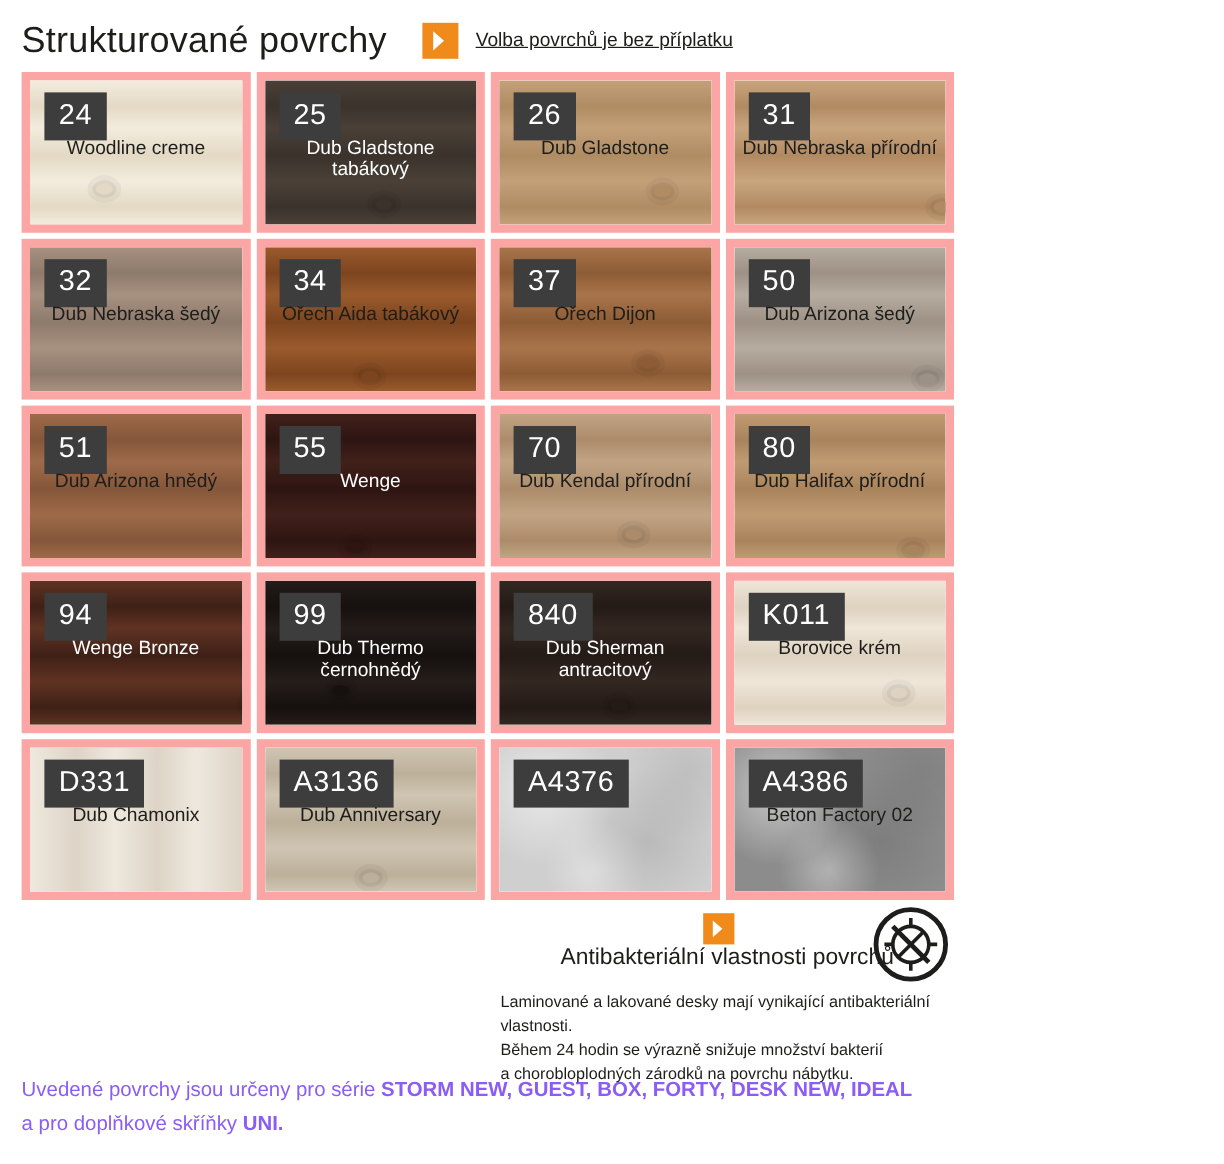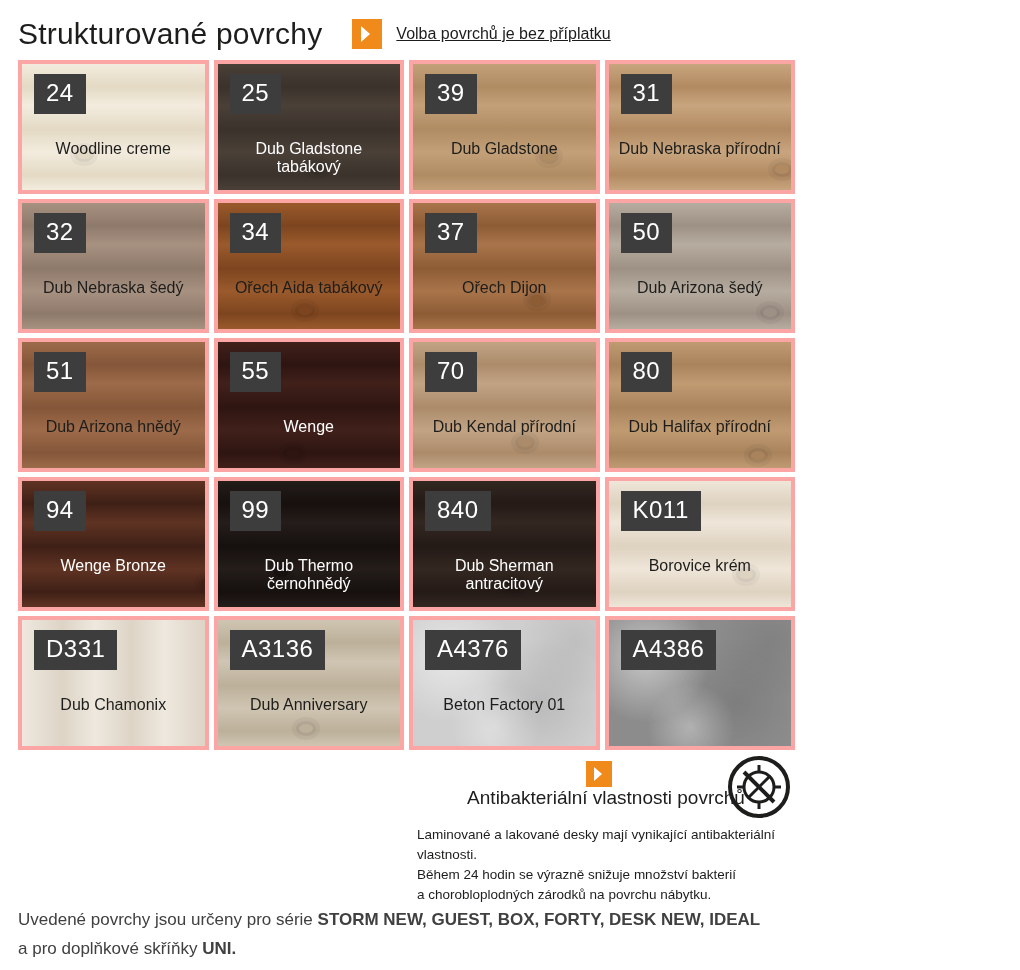--- a/index.html
+++ b/index.html
@@ -69,41 +69,41 @@
     position: relative;
     margin: 0 18px;
     display: grid;
     grid-template-columns: repeat(4, 1fr);
     grid-auto-rows: 134px;
     gap: 5px;
   }
   .swatch {
     position: relative;
     overflow: hidden;
-    border: 4px solid #fca5a5;
+    border: 7px solid #fca5a5;
   }
   .swatch .tex {
     position: absolute;
     inset: 0;
   }
   .code {
     position: absolute;
     left: 12px; top: 10px;
     background: #3d3d3d;
     color: #ffffff;
     font-size: 24px;
     line-height: 1;
     padding: 7px 12px 9px 12px;
     letter-spacing: 0.5px;
     z-index: 3;
   }
   .name {
     position: absolute;
     left: 0; right: 0;
-    top: 76px;
+    top: 48px;
     text-align: center;
     font-size: 16px;
     color: #1d1d1b;
     z-index: 3;
     padding: 0 6px;
   }
   .name.on-dark { color: #ffffff; }
 
   
   .anti {
@@ -130,24 +130,24 @@
     max-width: 460px;
   }
   .anti-icon {
     position: absolute;
     right: 4px; top: 0px;
     width: 64px; height: 64px;
   }
 
   
   .footer {
-    margin: 18px 18px 0 18px;
+    margin: 6px 18px 0 18px;
     font-size: 17px;
     line-height: 1.55;
-    color: #404040;
+    color: #8b5cf6;
   }
   .footer .b { font-weight: 700; }
   .footer p { margin: 0 0 3px 0; }
 
   
   .grain-h {
     background-image:
       repeating-linear-gradient(0deg,
         rgba(0,0,0,0.055) 0px, rgba(0,0,0,0.055) 1px,
         rgba(255,255,255,0.035) 1px, rgba(255,255,255,0.035) 3px,
@@ -197,21 +197,21 @@
       </div>
       <div class="swatch">
         <div class="tex grain-h" style="background-image: linear-gradient(180deg,#4a4038 0%,#3a322b 18%,#4a4038 33%,#3a322b 52%,#4a4038 70%,#3a322b 88%,#4a4038 100%);"></div>
         <div class="knot" style="left:92px; top:99px; width:14px; height:9px; background:#3a322b;"></div>
         <div class="code">25</div>
         <div class="name on-dark">Dub Gladstone tabákový</div>
       </div>
       <div class="swatch">
         <div class="tex grain-h" style="background-image: linear-gradient(180deg,#c4a079 0%,#b08c63 18%,#c4a079 33%,#b08c63 52%,#c4a079 70%,#b08c63 88%,#c4a079 100%);"></div>
         <div class="knot" style="left:129px; top:88px; width:14px; height:9px; background:#b08c63;"></div>
-        <div class="code">39</div>
+        <div class="code">26</div>
         <div class="name">Dub Gladstone</div>
       </div>
       <div class="swatch">
         <div class="tex grain-h" style="background-image: linear-gradient(180deg,#c8a57e 0%,#b28a62 18%,#c8a57e 33%,#b28a62 52%,#c8a57e 70%,#b28a62 88%,#c8a57e 100%);"></div>
         <div class="knot" style="left:166px; top:101px; width:14px; height:9px; background:#b28a62;"></div>
         <div class="code">31</div>
         <div class="name">Dub Nebraska přírodní</div>
       </div>
       <div class="swatch">
         <div class="tex grain-h" style="background-image: linear-gradient(180deg,#a79181 0%,#8e7a6b 18%,#a79181 33%,#8e7a6b 52%,#a79181 70%,#8e7a6b 88%,#a79181 100%);"></div>
@@ -293,25 +293,25 @@
       </div>
       <div class="swatch">
         <div class="tex grain-h" style="background-image: linear-gradient(180deg,#cfc5b2 0%,#bcb09a 18%,#cfc5b2 33%,#bcb09a 52%,#cfc5b2 70%,#bcb09a 88%,#cfc5b2 100%);"></div>
         <div class="knot" style="left:81px; top:104px; width:14px; height:9px; background:#bcb09a;"></div>
         <div class="code">A3136</div>
         <div class="name">Dub Anniversary</div>
       </div>
       <div class="swatch">
         <div class="tex stone" style="background-color:#cfcfcf;"></div>
         <div class="code">A4376</div>
-        <div class="name">Beton Factory 01</div>
       </div>
       <div class="swatch">
         <div class="tex stone" style="background-color:#8c8c8c;"></div>
         <div class="code">A4386</div>
+        <div class="name">Beton Factory 02</div>
       </div>
       <div class="anti">
         <div class="anti-head">
           <span class="flag small"></span>
           <span class="anti-title">Antibakteriální vlastnosti povrchů</span>
         </div>
         <div class="anti-body">
           <div>Laminované a lakované desky mají vynikající antibakteriální vlastnosti.</div>
           <div>Během 24 hodin se výrazně snižuje množství bakterií</div>
           <div>a chorobloplodných zárodků na povrchu nábytku.</div>

